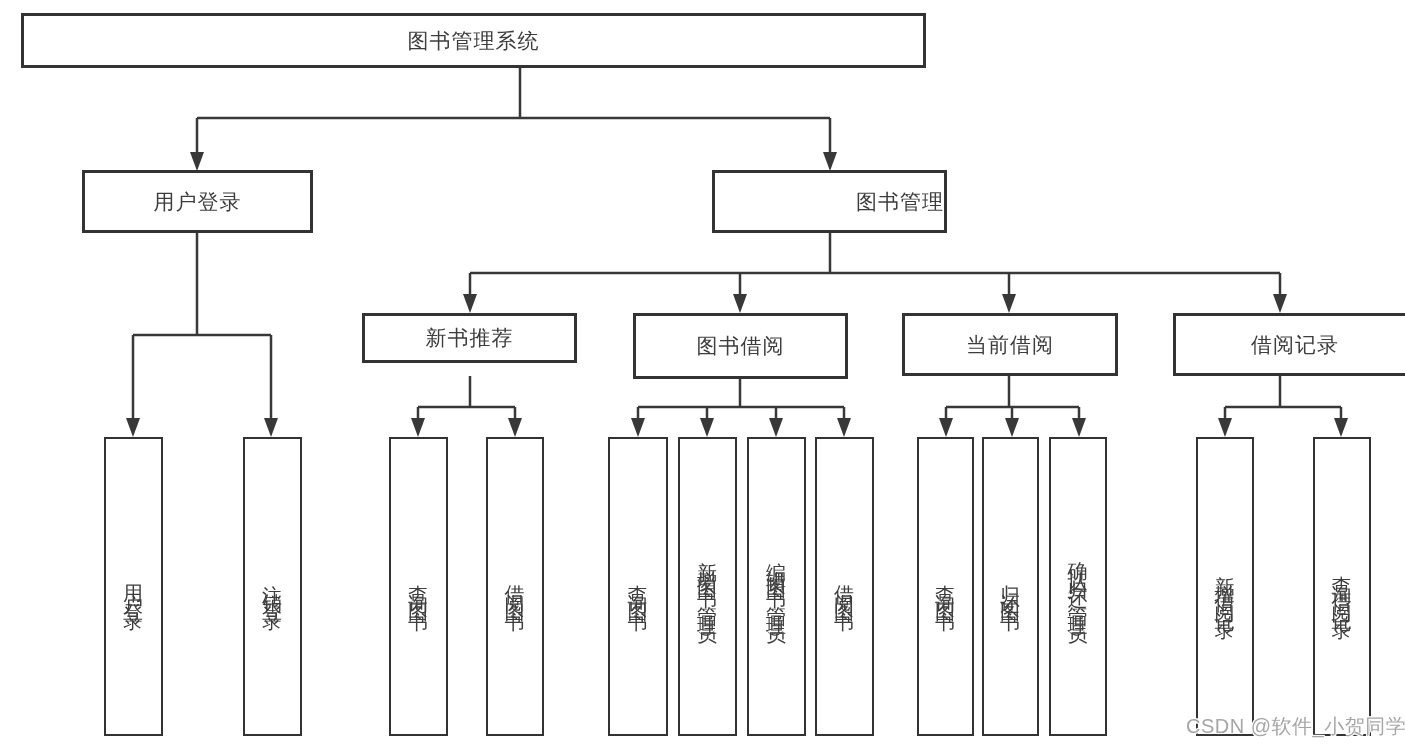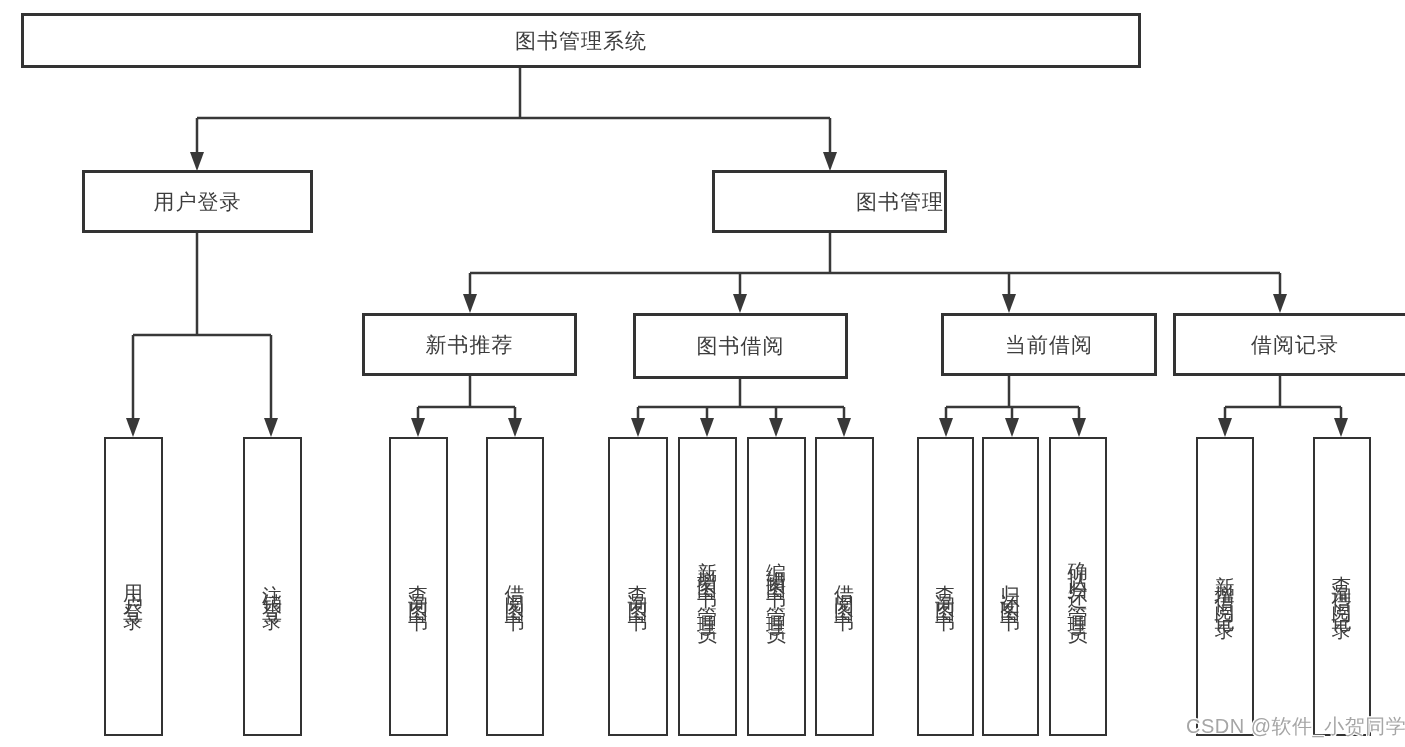--- a/index.html
+++ b/index.html
@@ -57,38 +57,38 @@
       <polygon points="769,418 783,418 776,437"></polygon>
       <polygon points="837,418 851,418 844,437"></polygon>
       <polygon points="939,418 953,418 946,437"></polygon>
       <polygon points="1005,418 1019,418 1012,437"></polygon>
       <polygon points="1072,418 1086,418 1079,437"></polygon>
       <polygon points="1218,418 1232,418 1225,437"></polygon>
       <polygon points="1334,418 1348,418 1341,437"></polygon>
     </g>
   </svg>
 
-  <div class="box hbox" style="left:21px;top:13px;width:1120px;height:55px;">
+  <div class="box hbox" style="left:21px;top:13px;width:905px;height:55px;">
     <span>图书管理系统</span>
   </div>
 
   <div class="box hbox" style="left:82px;top:170px;width:231px;height:63px;">
     <span>用户登录</span>
   </div>
   <div class="box hbox" style="left:712px;top:170px;width:235px;height:63px;justify-content:flex-end;">
     <span>图书管理</span>
   </div>
 
-  <div class="box hbox" style="left:362px;top:313px;width:215px;height:63px;">
+  <div class="box hbox" style="left:362px;top:313px;width:215px;height:50px;">
     <span>新书推荐</span>
   </div>
   <div class="box hbox" style="left:633px;top:313px;width:215px;height:66px;">
     <span>图书借阅</span>
   </div>
-  <div class="box hbox" style="left:902px;top:313px;width:216px;height:63px;margin-left:39px;">
+  <div class="box hbox" style="left:902px;top:313px;width:216px;height:63px;">
     <span>当前借阅</span>
   </div>
   <div class="box hbox" style="left:1173px;top:313px;width:244px;height:63px;">
     <span>借阅记录</span>
   </div>
 
   <div class="box vbox" style="left:104px;top:437px;width:59px;height:299px;">
     <span>用户登录</span>
   </div>
   <div class="box vbox" style="left:243px;top:437px;width:59px;height:299px;">

